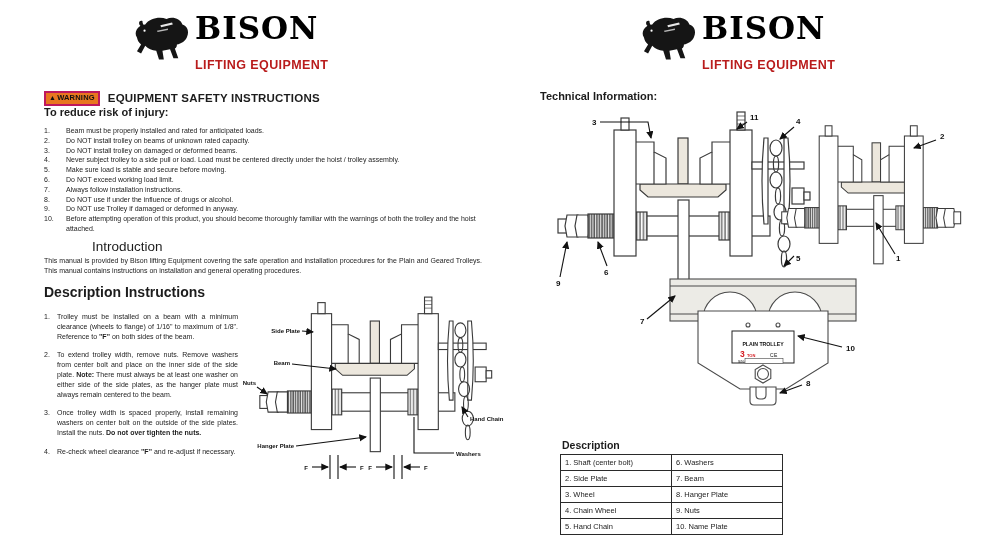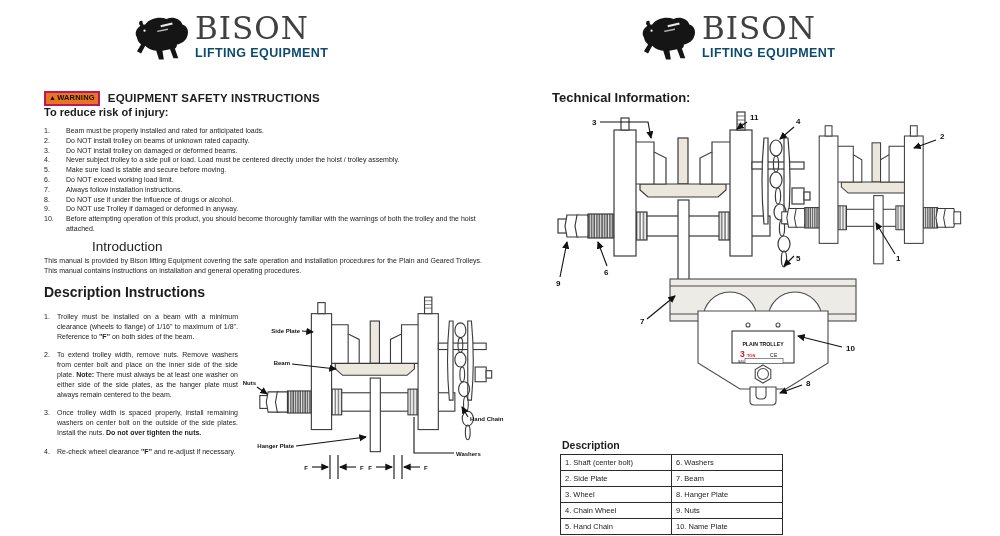--- a/index.html
+++ b/index.html
@@ -9,33 +9,33 @@
     font-family:"Liberation Sans",sans-serif;
   }
   .page{position:absolute;top:0;height:536px;}
   #pageL{left:40px;width:470px;}
   #pageR{left:540px;width:460px;}
 
   
   .logo{position:absolute;display:flex;align-items:flex-start;gap:5px;}
   .logo svg{width:62px;height:56px;flex:none;}
   .logo-text{display:flex;flex-direction:column;}
-  .brand{font-family:"DejaVu Serif",serif;font-weight:normal;font-size:31px;line-height:1;color:#404040;letter-spacing:1px;}
-  .tagline{font-weight:bold;font-size:12.5px;color:#0c4a6e;letter-spacing:.4px;margin-top:2px;}
+  .brand{font-family:"DejaVu Serif",serif;font-weight:bold;font-size:31px;line-height:1;color:#000000;letter-spacing:1px;}
+  .tagline{font-weight:bold;font-size:12.5px;color:#b91c1c;letter-spacing:.4px;margin-top:14px;}
 
   
   .safety-header{position:absolute;top:91px;left:4px;display:flex;align-items:center;gap:8px;}
   .warn-badge{display:inline-flex;align-items:center;background:#e8761f;border:2px solid #be185d;
     color:#111;font-size:7.5px;font-weight:bold;padding:0px 3px;line-height:1.4;letter-spacing:.2px;}
   .warn-badge .tri{font-size:7px;margin-right:1px;}
   .h-safety{font-size:11.5px;font-weight:bold;letter-spacing:.2px;}
   .h-risk{position:absolute;top:106px;left:4px;font-size:11px;font-weight:bold;}
   .h-intro{position:absolute;top:239px;left:4px;font-size:13.5px;font-weight:normal;margin-left:48px;}
   .h-install{position:absolute;top:284px;left:4px;font-size:14px;font-weight:bold;}
-  .h-tech{position:absolute;top:90px;left:12px;font-size:13px;font-weight:bold;}
+  .h-tech{position:absolute;top:90px;left:0;font-size:11px;font-weight:bold;}
   .h-desc{position:absolute;top:439px;left:22px;font-size:10.5px;font-weight:bold;}
 
   .small{font-size:7px;line-height:1.4;}
 
   .slist{position:absolute;top:126px;left:4px;width:454px;}
   .slist .row{display:flex;}
   .slist .n{width:22px;flex:none;}
   .slist .t{flex:1;}
 
   .intro-p{position:absolute;top:256px;left:4px;width:438px;text-align:justify;}

